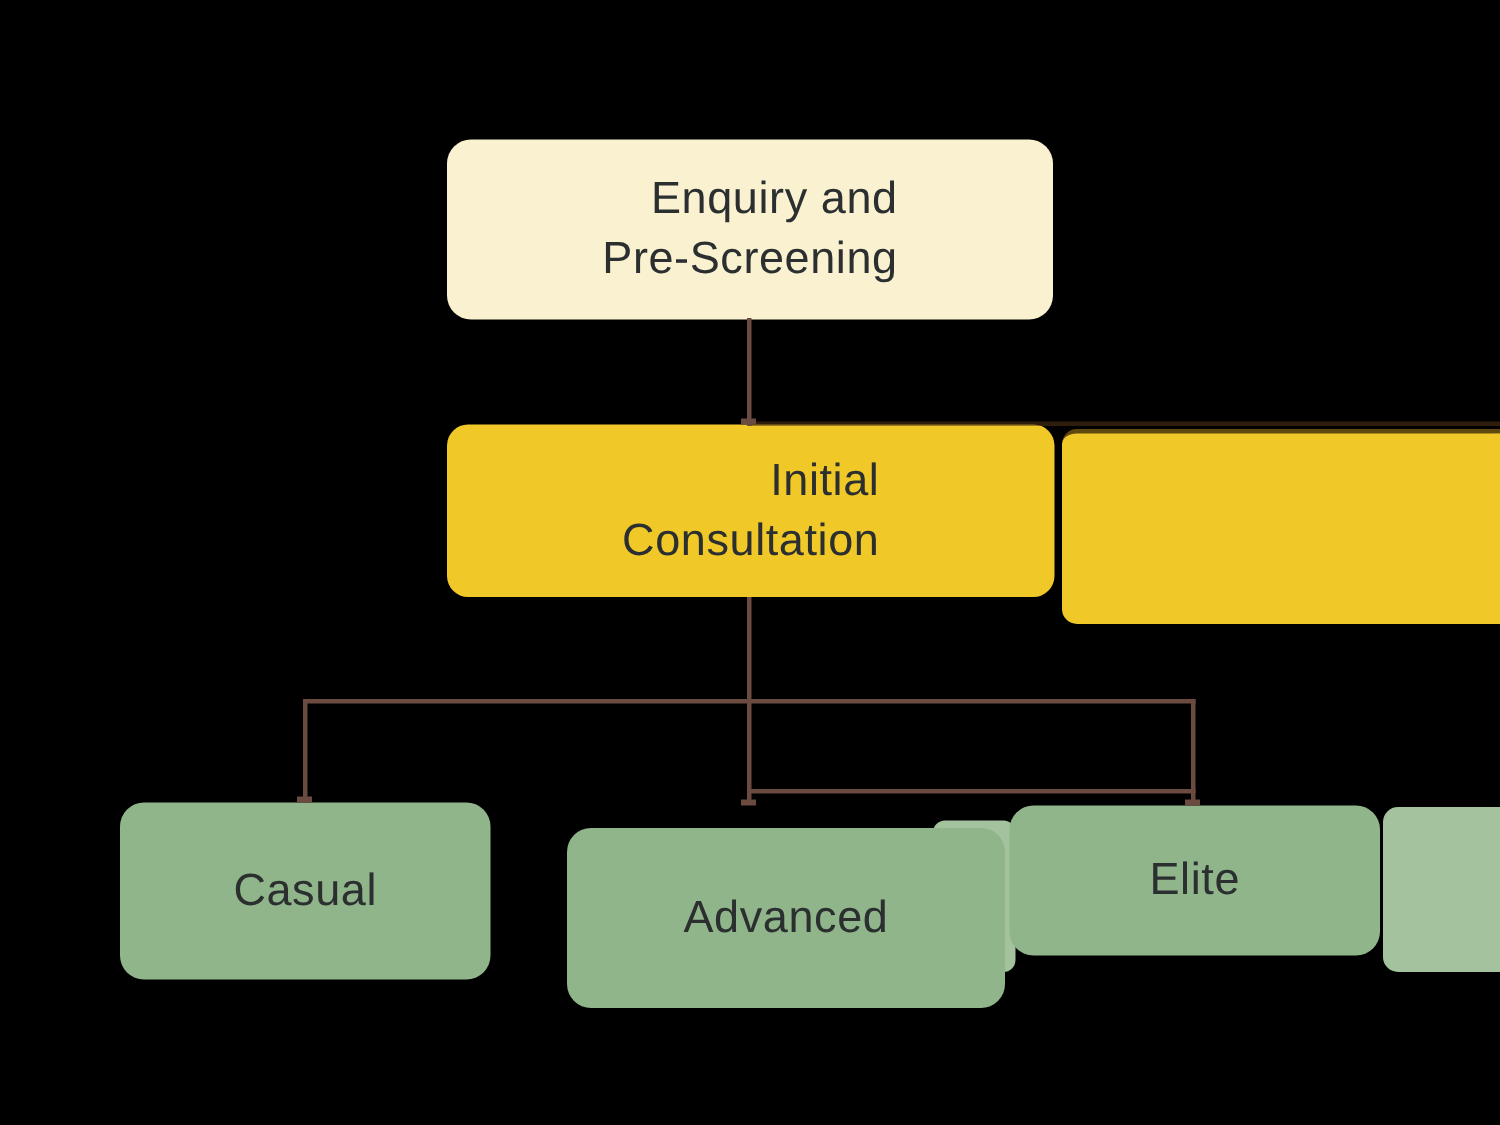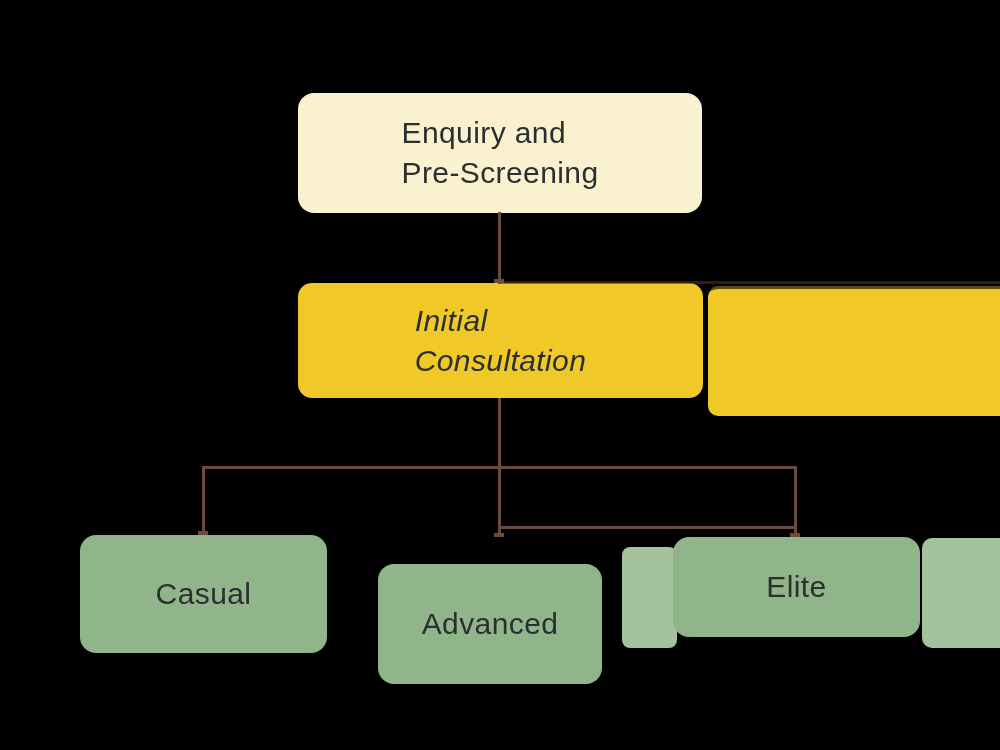--- a/index.html
+++ b/index.html
@@ -13,33 +13,33 @@
     width: 1000px;
     height: 750px;
     background: #000000;
     overflow: hidden;
   }
   .node {
     position: absolute;
     display: flex;
     align-items: center;
     justify-content: center;
-    text-align: left;
+    text-align: right;
     color: #2B2F30;
     font-size: 30px;
     line-height: 40px;
     letter-spacing: 0.4px;
     white-space: pre-line;
     z-index: 3;
   }
   
   #node-enquiry   { left: 298px; top:  93px; width: 404px; height: 120px; border-radius: 16px; background: #F9F1CF; }
-  #node-initial   { left: 298px; top: 283px; width: 405px; height: 115px; border-radius: 14px; background: #F0C828; font-style: italic; }
+  #node-initial   { left: 298px; top: 283px; width: 405px; height: 115px; border-radius: 14px; background: #F0C828; }
   #node-casual    { left:  80px; top: 535px; width: 247px; height: 118px; border-radius: 16px; background: #90B58A; }
-  #node-advanced  { left: 378px; top: 564px; width: 224px; height: 120px; border-radius: 16px; background: #90B58A; }
+  #node-advanced  { left: 378px; top: 552px; width: 292px; height: 120px; border-radius: 16px; background: #90B58A; }
   #node-elite     { left: 673px; top: 537px; width: 247px; height: 100px; border-radius: 16px; background: #90B58A; }
   
   .deco { position: absolute; z-index: 1; }
   #deco-yellow-overflow { left: 708px; top: 286px; width: 300px; height: 127px; border-radius: 10px 0 0 10px; background: #F0C828; border-top: 3px solid rgba(70,50,10,0.85); }
   #deco-strip-mid       { left: 622px; top: 547px; width:  55px; height: 101px; border-radius: 8px;  background: #A3C29D; }
   #deco-strip-right     { left: 922px; top: 538px; width:  80px; height: 110px; border-radius: 10px 0 0 10px; background: #A3C29D; }
   
   .edge { position: absolute; background: #6B4A40; z-index: 4; }
   #edge-v-enquiry-initial   { left: 498px; top: 212px; width: 3px;  height: 72px; }
   #edge-h-top-overflow      { left: 500px; top: 281px; width: 500px; height: 3px; background: rgba(85,55,25,0.55); }

